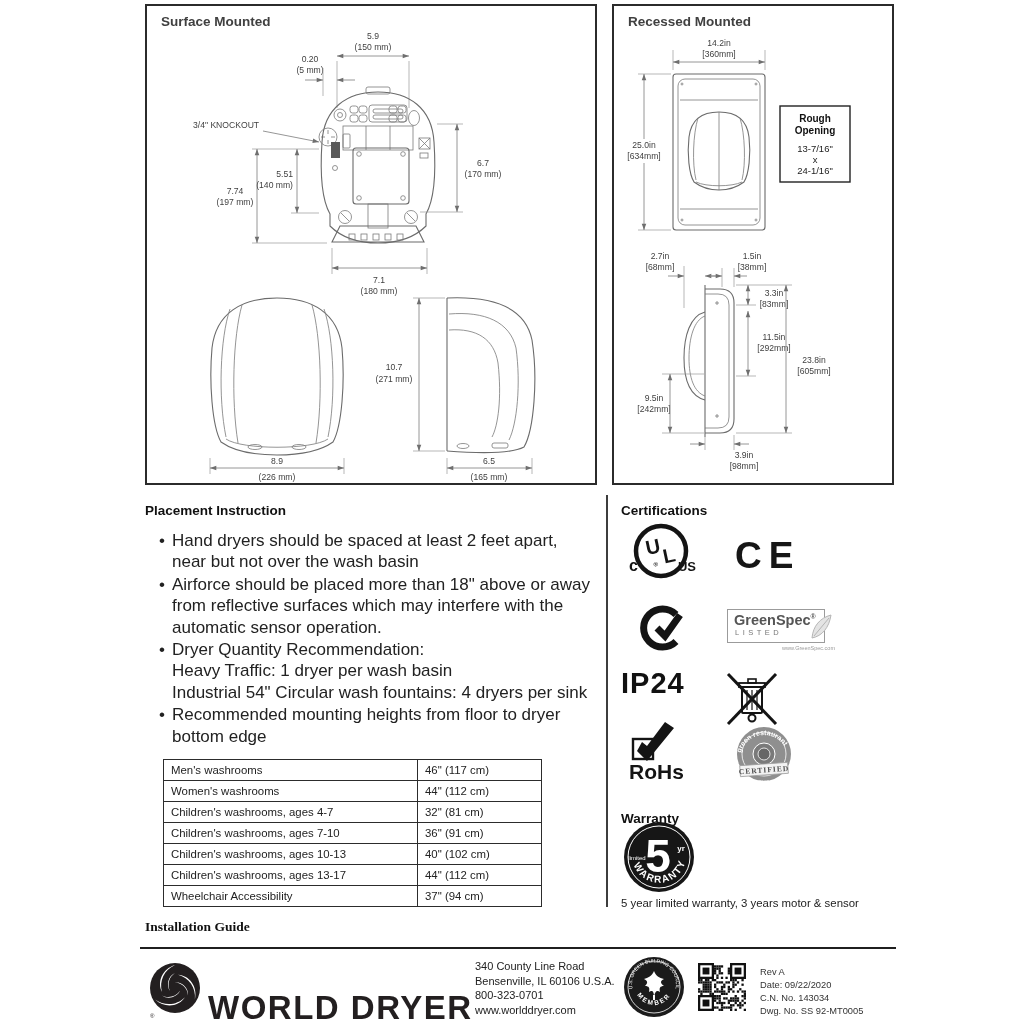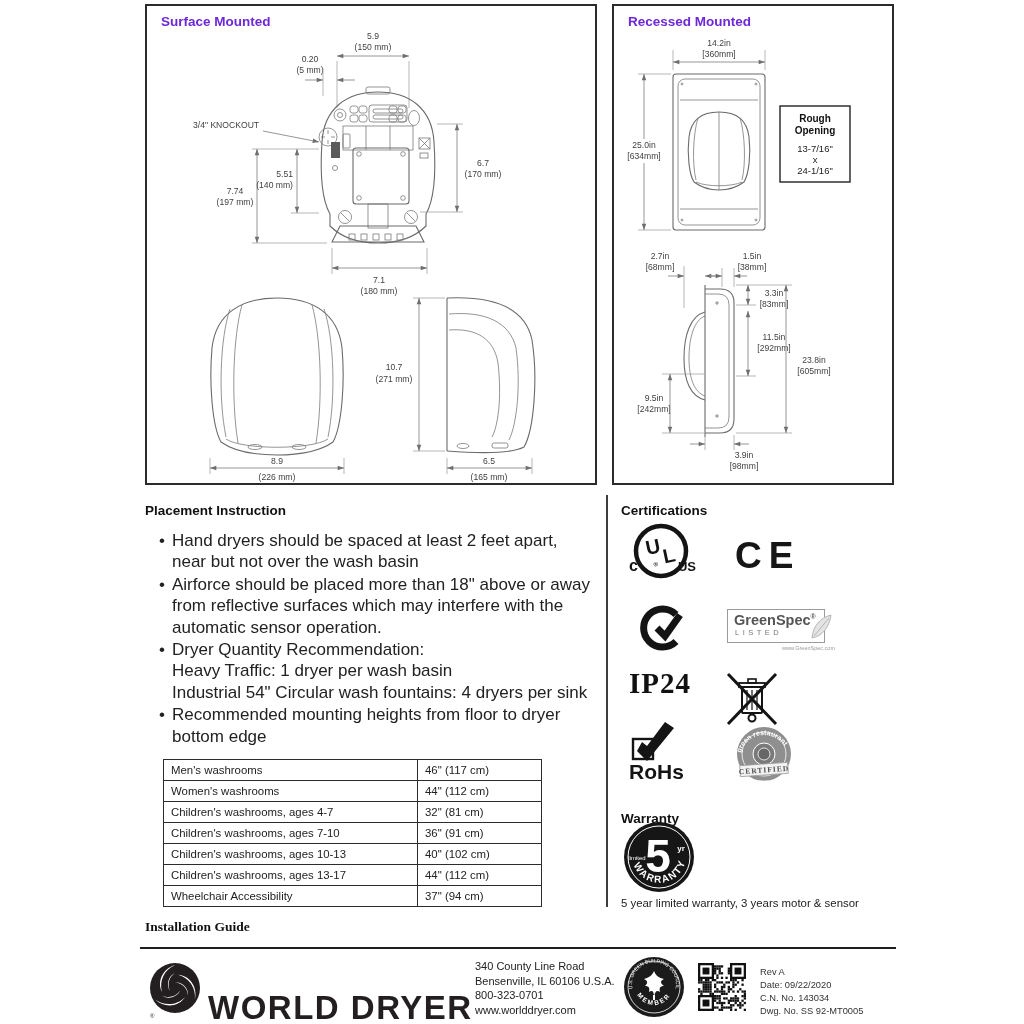--- a/index.html
+++ b/index.html
@@ -1,21 +1,21 @@
 <!DOCTYPE html>
 <html><head>
 <meta charset="utf-8">
 <style>
   html,body{margin:0;padding:0;background:#fff;}
   #page{position:relative;width:1024px;height:1024px;background:#fff;
         font-family:"Liberation Sans",sans-serif;color:#1d1d1d;overflow:hidden;}
   .specbox{position:absolute;border:2px solid #2b2b2b;box-sizing:border-box;background:#fff;}
   #surface-box{left:145px;top:4px;width:452px;height:481px;}
   #recessed-box{left:612px;top:4px;width:282px;height:481px;}
-  .boxtitle{position:absolute;left:14px;top:8px;font-size:13.5px;font-weight:bold;color:#6d28d9;}
+  .boxtitle{position:absolute;left:14px;top:8px;font-size:13.5px;font-weight:bold;color:#404040;}
   .diag{position:absolute;left:0;top:0;}
   .dimtxt{font-size:8.6px;fill:#3f3f3f;font-family:"Liberation Sans",sans-serif;}
   .dimline{stroke:#8a8a8a;stroke-width:.9;fill:none;}
   .extline{stroke:#9a9a9a;stroke-width:.7;fill:none;}
   .part{stroke:#6b6b6b;stroke-width:1.1;fill:none;}
   .part2{stroke:#7a7a7a;stroke-width:.8;fill:none;}
 
   .col{position:absolute;}
   #placement-col{left:145px;top:491px;width:462px;}
   .sec-title{font-size:13.5px;font-weight:bold;color:#111;margin:12px 0 3px 0;}
@@ -371,21 +371,21 @@
         <div id="greenspec-name"><span>GreenSpec</span><sup>®</sup></div>
         <div id="greenspec-listed">LISTED</div>
         <svg width="30" height="30" viewBox="0 0 30 30" style="position:absolute;right:-12px;top:2px;">
           <path d="M25,3 C14,6 7,14 6,26 C16,24 23,16 25,3 Z" fill="#e4e4e4" stroke="#b5b5b5" stroke-width="1"></path>
           <line x1="8" y1="24" x2="23" y2="6" stroke="#b5b5b5" stroke-width="1"></line>
         </svg>
       </div>
       <div id="greenspec-url">www.GreenSpec.com</div>
     </div>
 
-    <div class="abs" style="left:8px;top:176px;font-family:Liberation Serif, serif;" id="ip24-text">IP24</div>
+    <div class="abs" style="left:0;top:176px;" id="ip24-text">IP24</div>
 
     <svg class="abs" style="left:104px;top:180px;" width="54" height="58" viewBox="0 0 54 58">
       <rect x="17" y="16" width="20" height="26" rx="1" fill="none" stroke="#141414" stroke-width="2"></rect>
       <rect x="14" y="12" width="26" height="4" fill="none" stroke="#141414" stroke-width="1.8"></rect>
       <rect x="23" y="8" width="8" height="4" fill="none" stroke="#141414" stroke-width="1.6"></rect>
       <line x1="22" y1="19" x2="22" y2="39" stroke="#141414" stroke-width="1.2"></line>
       <line x1="27" y1="19" x2="27" y2="39" stroke="#141414" stroke-width="1.2"></line>
       <line x1="32" y1="19" x2="32" y2="39" stroke="#141414" stroke-width="1.2"></line>
       <circle cx="27" cy="47" r="3.5" fill="none" stroke="#141414" stroke-width="2"></circle>
       <line x1="3" y1="3" x2="51" y2="53" stroke="#141414" stroke-width="3"></line>

